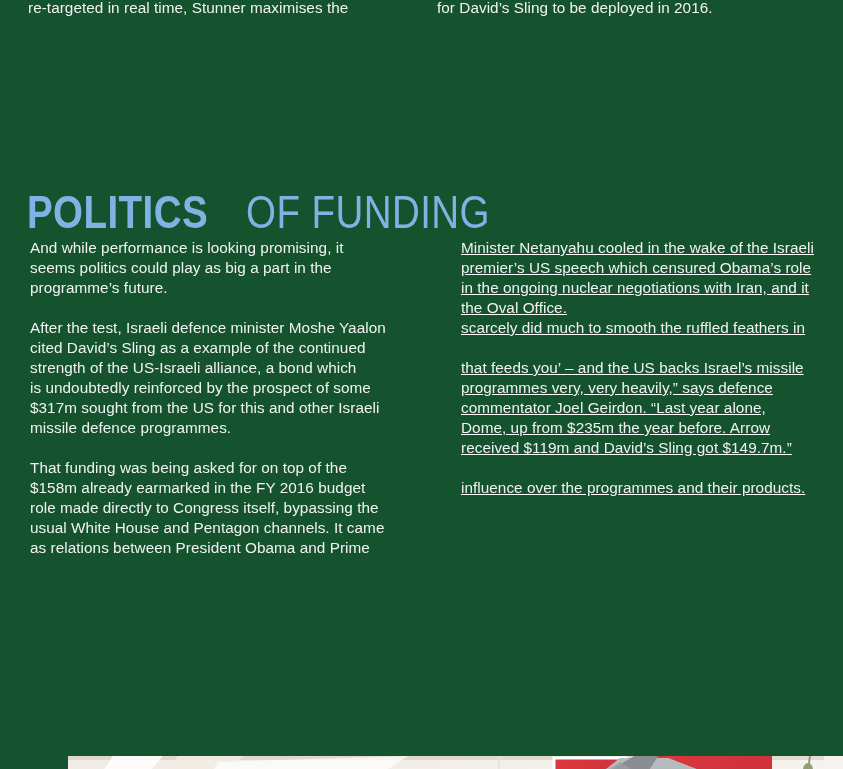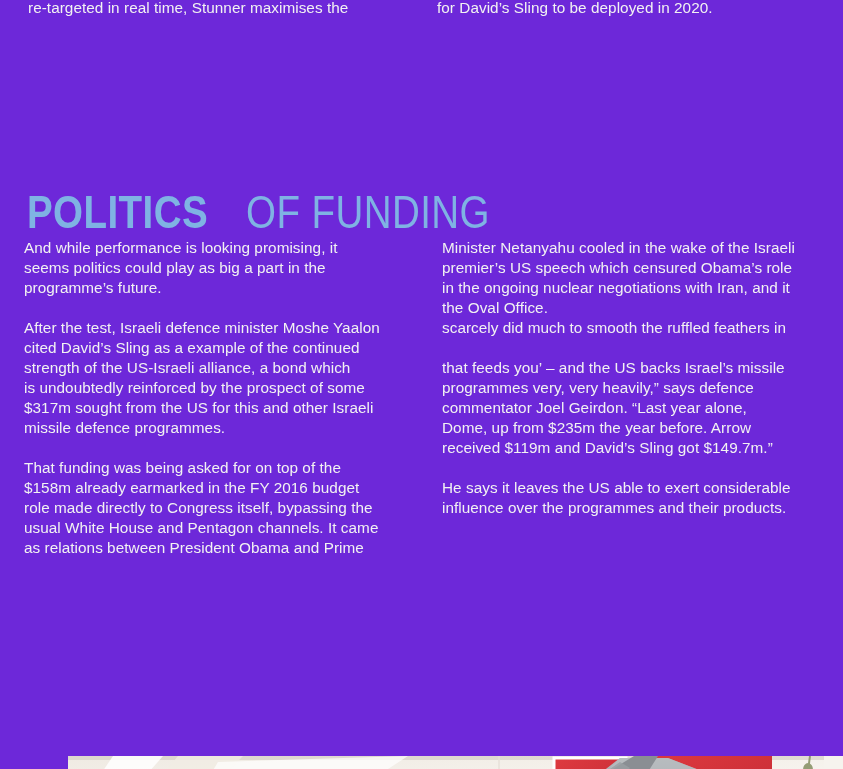--- a/index.html
+++ b/index.html
@@ -13,21 +13,21 @@
     height: 769px;
     overflow: hidden;
     font-family: "Liberation Sans", sans-serif;
     color: #ffffff;
     position: relative;
   }
 
   .page {
     position: absolute;
     inset: 0;
-    background: #6d28d9;
+    background: #14532d;
     padding-left: 40px;
   }
 
   
   .continued-row {
     position: absolute;
     top: 0;
     left: 0;
     width: 843px;
     height: 26px;
@@ -85,26 +85,27 @@
     position: absolute;
     left: 0;
     top: 238px;
     width: 843px;
   }
   .col {
     position: absolute;
     top: 0;
   }
   .col-left {
-    left: 24px;
+    left: 30px;
     width: 396px;
   }
   .col-right {
-    left: 442px;
+    left: 461px;
     width: 380px;
+    text-decoration: underline;
   }
   .para {
     margin: 0 0 20px 0;
   }
   .para:last-child {
     margin-bottom: 12px;
   }
   .para .body-line {
     display: block;
   }
@@ -128,21 +129,21 @@
 </head>
 <body>
 
 <div class="page">
 
   <div class="continued-row">
     <div class="continued-col-left">
       <span class="body-line">re-targeted in real time, Stunner maximises the</span>
     </div>
     <div class="continued-col-right">
-      <span class="body-line">for David’s Sling to be deployed in 2020.</span>
+      <span class="body-line">for David’s Sling to be deployed in 2016.</span>
     </div>
   </div>
 
   <h2 class="section-heading">
     <span class="hd-strong">POLITICS</span><span class="hd-light">OF FUNDING</span>
   </h2>
 
   <div class="columns">
 
     <div class="col col-left">
@@ -184,21 +185,20 @@
 
       <p class="para">
         <span class="body-line">that feeds you’ – and the US backs Israel’s missile</span>
         <span class="body-line">programmes very, very heavily,” says defence</span>
         <span class="body-line">commentator Joel Geirdon. “Last year alone,</span>
         <span class="body-line">Dome, up from $235m the year before. Arrow</span>
         <span class="body-line">received $119m and David’s Sling got $149.7m.”</span>
       </p>
 
       <p class="para">
-        <span class="body-line">He says it leaves the US able to exert considerable</span>
         <span class="body-line">influence over the programmes and their products.</span>
       </p>
 
     </div>
 
   </div>
 
   <figure class="photo">
     <svg viewBox="0 0 787 120" preserveAspectRatio="none">
       <defs>

